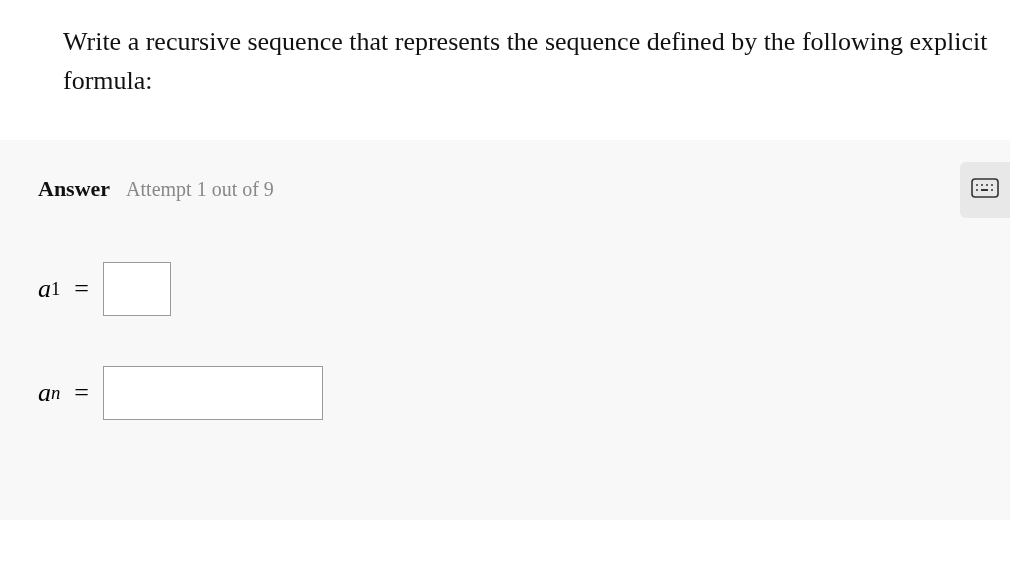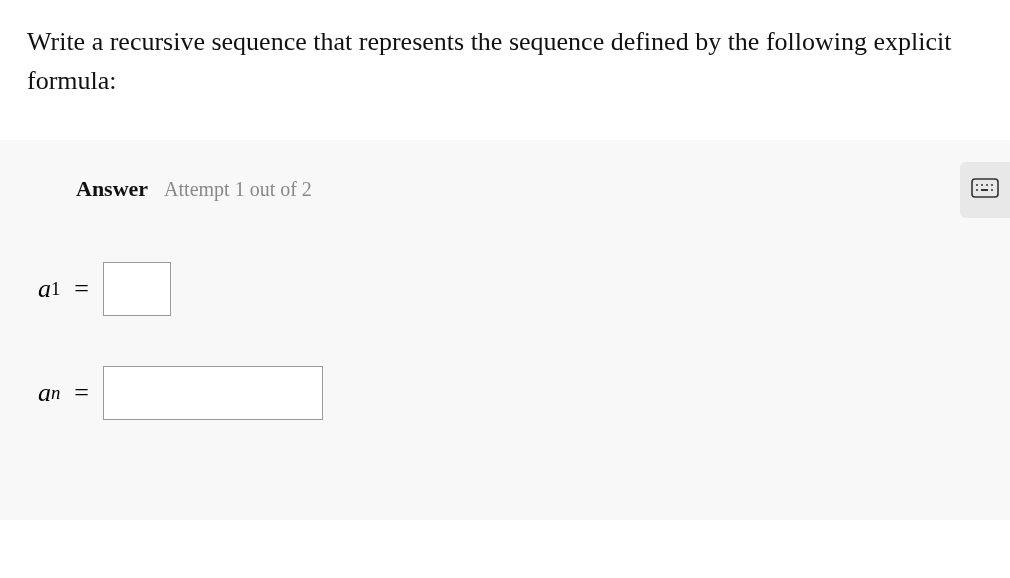--- a/index.html
+++ b/index.html
@@ -9,20 +9,21 @@
     }
     body {
       font-family: Georgia, 'Times New Roman', serif;
       background: #ffffff;
       width: 1010px;
       height: 578px;
       overflow: hidden;
     }
     .question-area {
       padding: 22px 14px 40px 27px;
+      margin-left: 36px;
     }
     .question-text {
       font-size: 26px;
       line-height: 1.5;
       color: #111;
       font-family: Georgia, serif;
     }
     .formula-row {
       text-align: center;
       margin-top: 55px;
@@ -46,21 +47,20 @@
     }
     .answer-panel {
       background: #f8f8f8;
       padding: 36px 38px 50px 38px;
       position: relative;
     }
     .answer-header {
       display: flex;
       align-items: baseline;
       gap: 16px;
-      margin-left: 38px;
     }
     .answer-label {
       font-weight: bold;
       font-size: 22px;
       color: #111;
       font-family: Georgia, serif;
     }
     .attempt-text {
       font-size: 20px;
       color: #888;
@@ -126,21 +126,21 @@
 </head>
 <body>
 
 <div class="question-area">
   <p class="question-text">Write a recursive sequence that represents the sequence defined by the following explicit formula:</p>
 </div>
 
 <div class="answer-panel">
   <div class="answer-header">
     <span class="answer-label">Answer</span>
-    <span class="attempt-text">Attempt 1 out of 2</span>
+    <span class="attempt-text">Attempt 1 out of 9</span>
   </div>
 
   <div class="keyboard-button">
     <span>
       <svg viewBox="0 0 28 20" fill="none" stroke="#333" stroke-width="1.6">
         <rect x="1" y="1" width="26" height="18" rx="3" ry="3"></rect>
         <circle cx="6" cy="7" r="1" fill="#333" stroke="none"></circle>
         <circle cx="11" cy="7" r="1" fill="#333" stroke="none"></circle>
         <circle cx="16" cy="7" r="1" fill="#333" stroke="none"></circle>
         <circle cx="21" cy="7" r="1" fill="#333" stroke="none"></circle>

